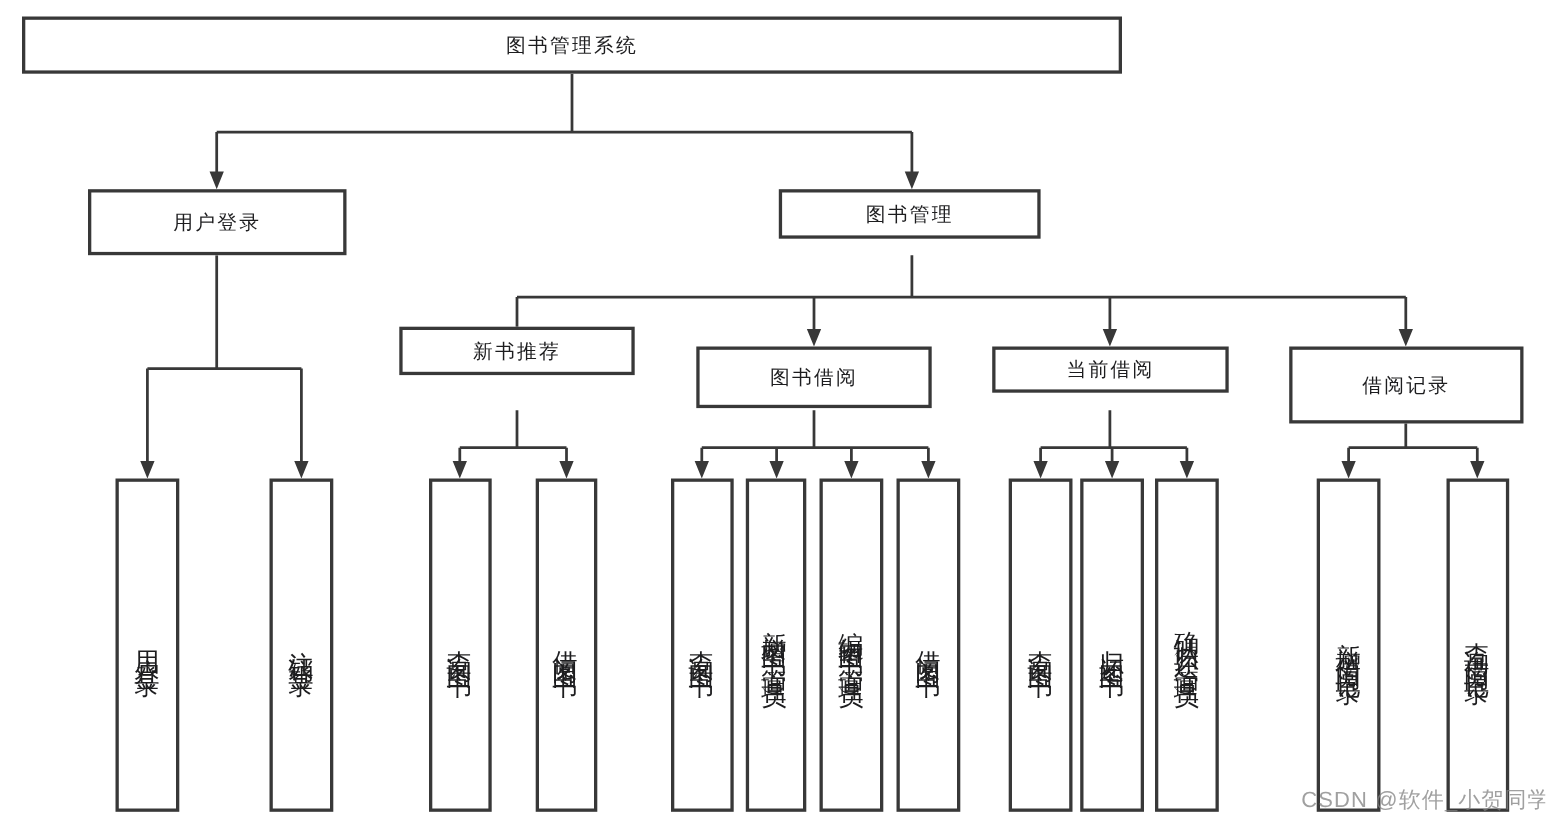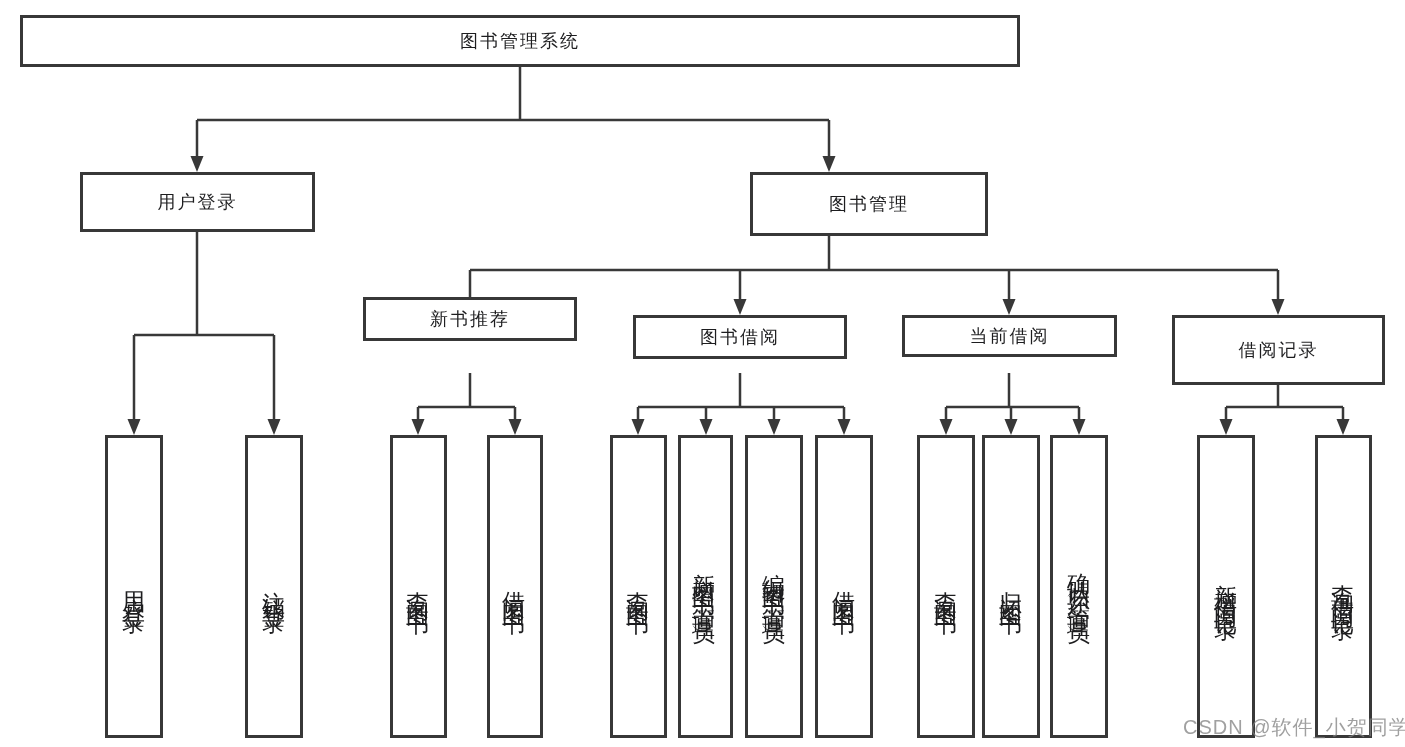--- a/index.html
+++ b/index.html
@@ -39,24 +39,24 @@
       M631.5 419 h13 L638 435 z  M699.5 419 h13 L706 435 z
       M767.5 419 h13 L774 435 z  M837.5 419 h13 L844 435 z
       M939.5 419 h13 L946 435 z  M1004.5 419 h13 L1011 435 z
       M1072.5 419 h13 L1079 435 z M1219.5 419 h13 L1226 435 z
       M1336.5 419 h13 L1343 435 z"></path>
   </svg>
 
   <div class="box hbox" style="left:20px;top:15px;width:1000px;height:52px">图书管理系统</div>
 
   <div class="box hbox" style="left:80px;top:172px;width:235px;height:60px">用户登录</div>
-  <div class="box hbox" style="left:750px;top:172px;width:238px;height:64px">图书管理</div>
+  <div class="box hbox" style="left:708px;top:172px;width:238px;height:45px">图书管理</div>
 
   <div class="box hbox" style="left:363px;top:297px;width:214px;height:44px">新书推荐</div>
-  <div class="box hbox" style="left:633px;top:315px;width:214px;height:44px">图书借阅</div>
+  <div class="box hbox" style="left:633px;top:315px;width:214px;height:56px">图书借阅</div>
   <div class="box hbox" style="left:902px;top:315px;width:215px;height:42px">当前借阅</div>
   <div class="box hbox" style="left:1172px;top:315px;width:213px;height:70px">借阅记录</div>
 
   <div class="box vbox" style="left:105px;top:435px;width:58px;height:303px">用户登录</div>
   <div class="box vbox" style="left:245px;top:435px;width:58px;height:303px">注销登录</div>
 
   <div class="box vbox" style="left:390px;top:435px;width:57px;height:303px">查询图书</div>
   <div class="box vbox" style="left:487px;top:435px;width:56px;height:303px">借阅图书</div>
 
   <div class="box vbox" style="left:610px;top:435px;width:57px;height:303px">查询图书</div>

